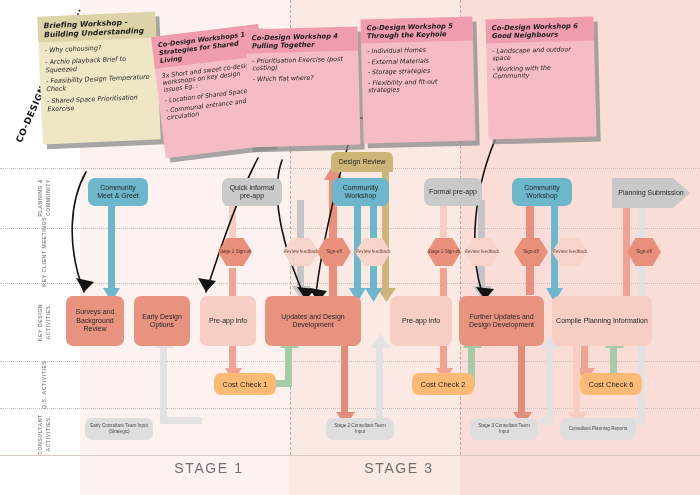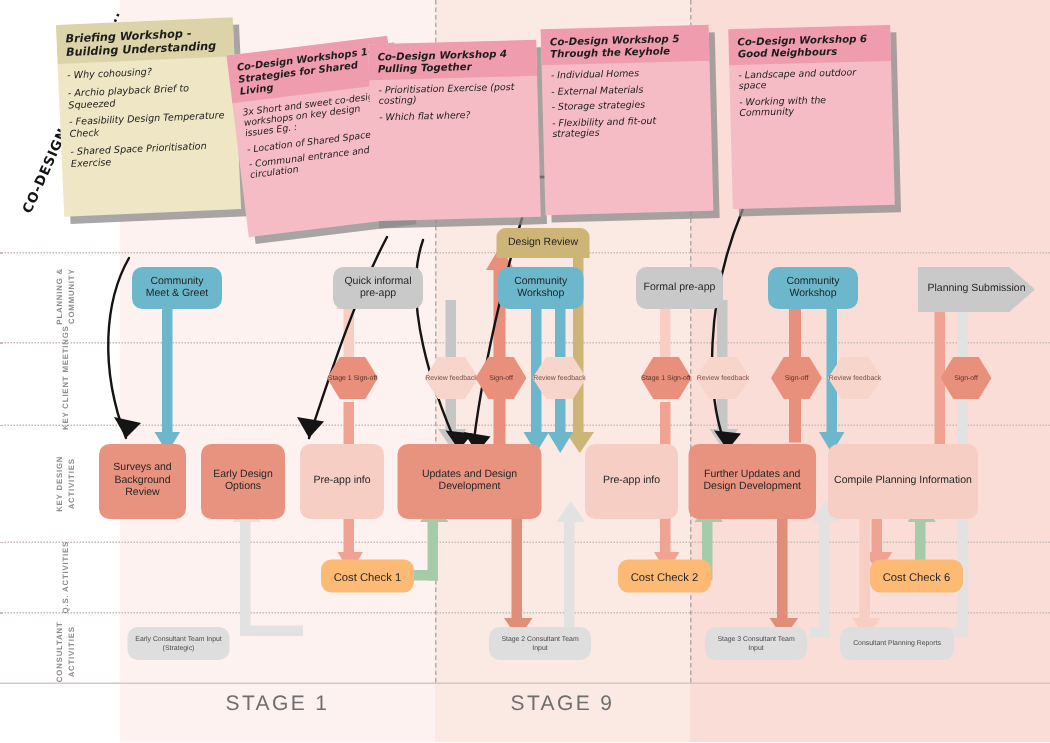--- a/index.html
+++ b/index.html
@@ -86,21 +86,21 @@
   .note-pink  .body { background:#f5bcc5; }
 
   .vlabel {
     position:absolute; font-family:"DejaVu Sans", sans-serif;
     font-weight:700; font-size:9px; letter-spacing:.5px; color:#141414;
     transform:rotate(-66deg); transform-origin:left top; white-space:nowrap;
   }
 
   .stage-name {
     position:absolute; font-size:14px; letter-spacing:1.6px;
-    color:#6f6f6f; text-align:center;
+    color:#6f6f6f; text-align:center;margin-left:24px;
   }
 
   svg.overlay { position:absolute; left:0; top:0; width:700px; height:495px; pointer-events:none; }
 </style>
 </head>
 <body>
 
 <div id="canvas">
 
   <div class="stage-band band1"></div>
@@ -320,15 +320,15 @@
     <div class="body">
       <div class="hdr hand" style="font-size:6.8px;">Co-Design Workshop 6<br>Good Neighbours</div>
       <div class="bullets hand" style="font-size:6.3px;">
         <div>- Landscape and outdoor space</div>
         <div>- Working with the Community</div>
       </div>
     </div>
   </div>
 
   <div class="stage-name" style="left:80px;  top:460px; width:210px;">STAGE 1</div>
-  <div class="stage-name" style="left:290px; top:460px; width:170px;">STAGE 9</div>
+  <div class="stage-name" style="left:290px; top:460px; width:170px;">STAGE 3</div>
 
 </div>
 
 </body></html>

